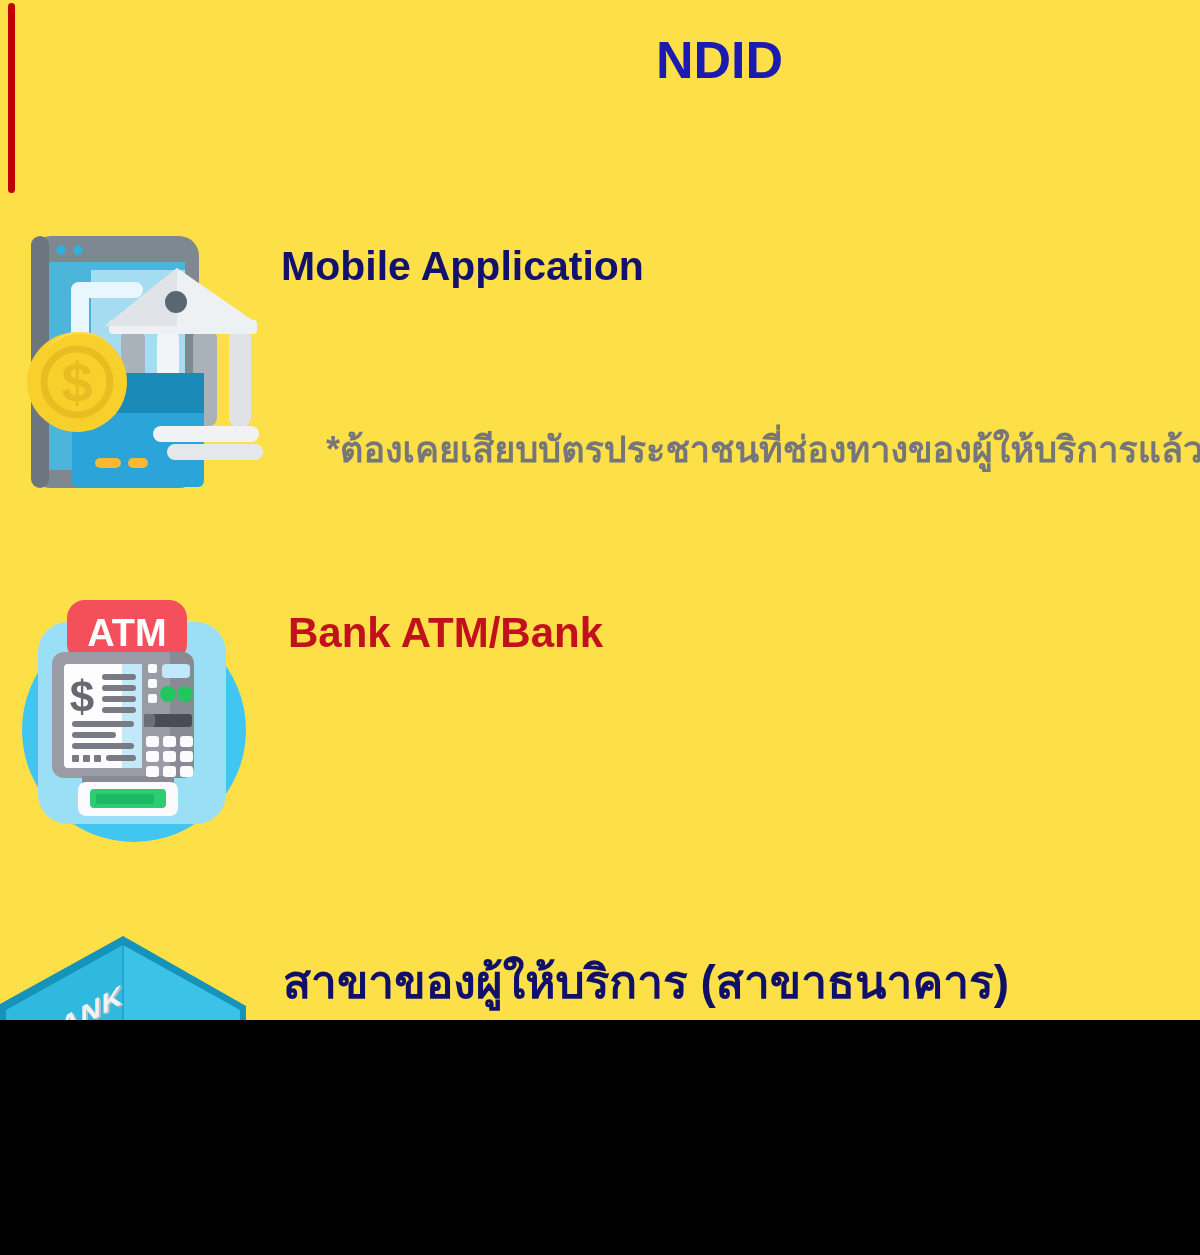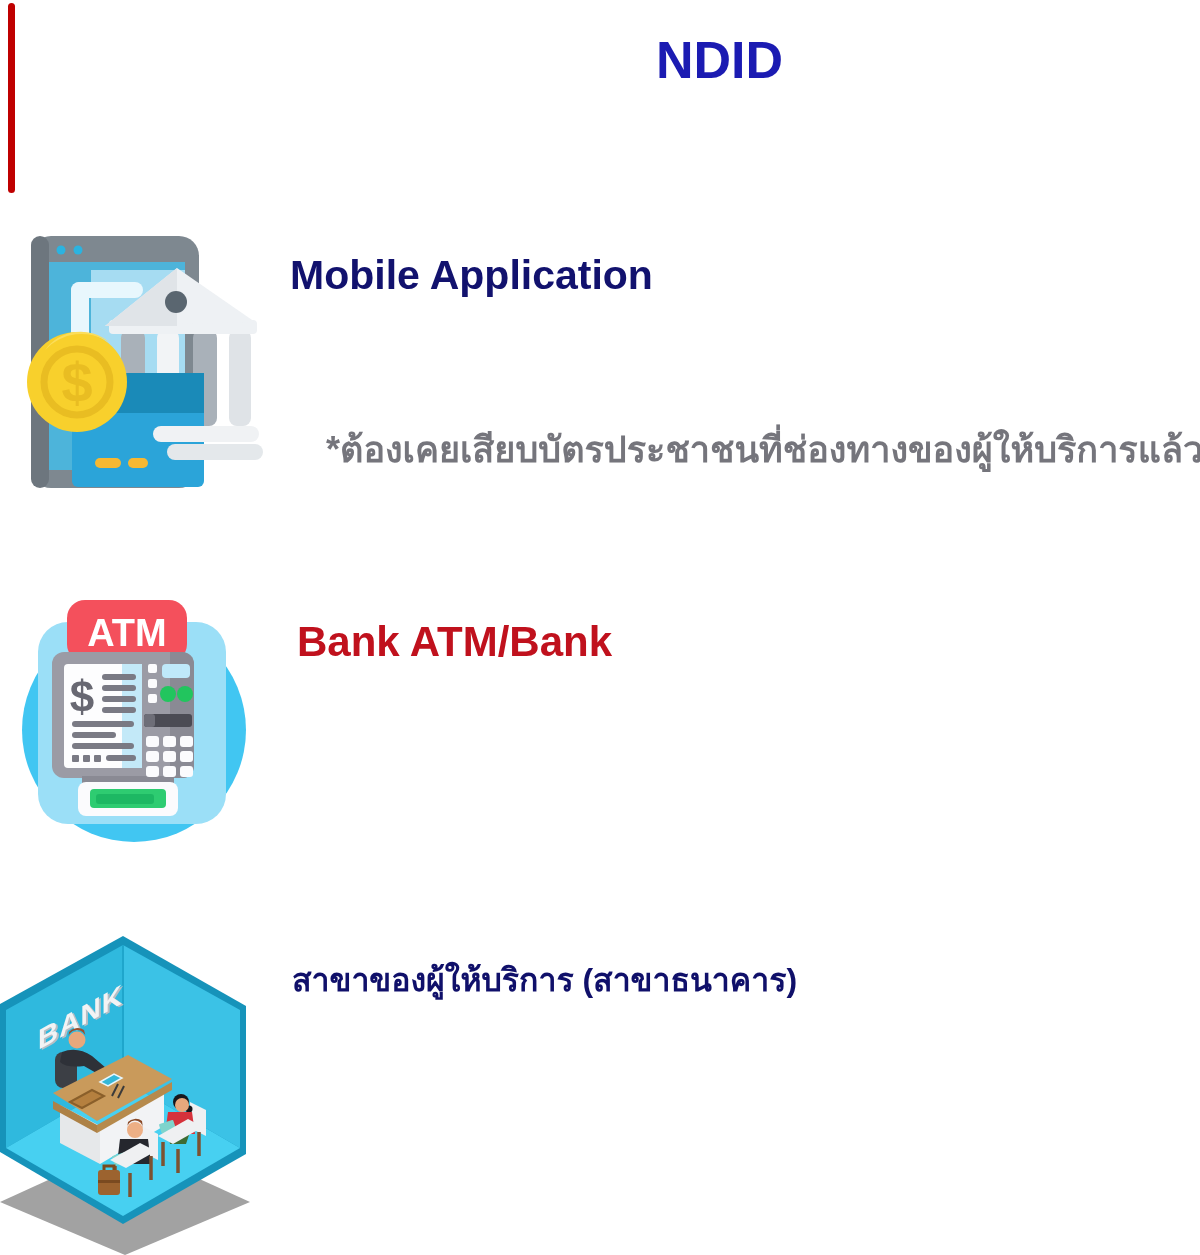--- a/index.html
+++ b/index.html
@@ -1,31 +1,31 @@
 <!DOCTYPE html>
 <html><head>
 <meta charset="utf-8">
 <style>
   html,body{margin:0;padding:0;background:#000;}
   .canvas{
-    position:relative;width:1200px;height:1255px;background:#ffffff;overflow:hidden;
+    position:relative;width:1200px;height:1020px;background:#fde047;overflow:hidden;
     font-family:"Liberation Sans", sans-serif;
   }
   .accent-bar{
     position:absolute;left:8px;top:3px;width:7px;height:190px;
     border-radius:4px;background:#bf0000;
   }
   .title{
     position:absolute;left:656px;top:30px;margin:0;
     font-size:52px;font-weight:bold;color:#1b1bb2;letter-spacing:0;
   }
-  h2{position:absolute;margin:12px;font-weight:bold;white-space:nowrap;}
+  h2{position:absolute;margin:3px;font-weight:bold;white-space:nowrap;}
   .h-mobile{left:278px;top:240px;font-size:41px;color:#12126e;}
   .h-atm{left:285px;top:606px;font-size:42px;color:#c0111d;}
-  .h-branch{left:280px;top:942px;font-size:32px;color:#10106a;}
+  .h-branch{left:280px;top:942px;font-size:46px;color:#10106a;}
   .note{
     position:absolute;left:326px;top:433px;margin:0;
     font-size:36px;line-height:33px;color:#75757c;white-space:nowrap;font-weight:bold;
   }
   .icon{position:absolute;display:block;}
   .icon-phone{left:25px;top:230px;}
   .icon-atm{left:20px;top:590px;}
   .icon-branch{left:0;top:930px;}
   svg text{font-family:"Liberation Sans", sans-serif;}
 </style>

